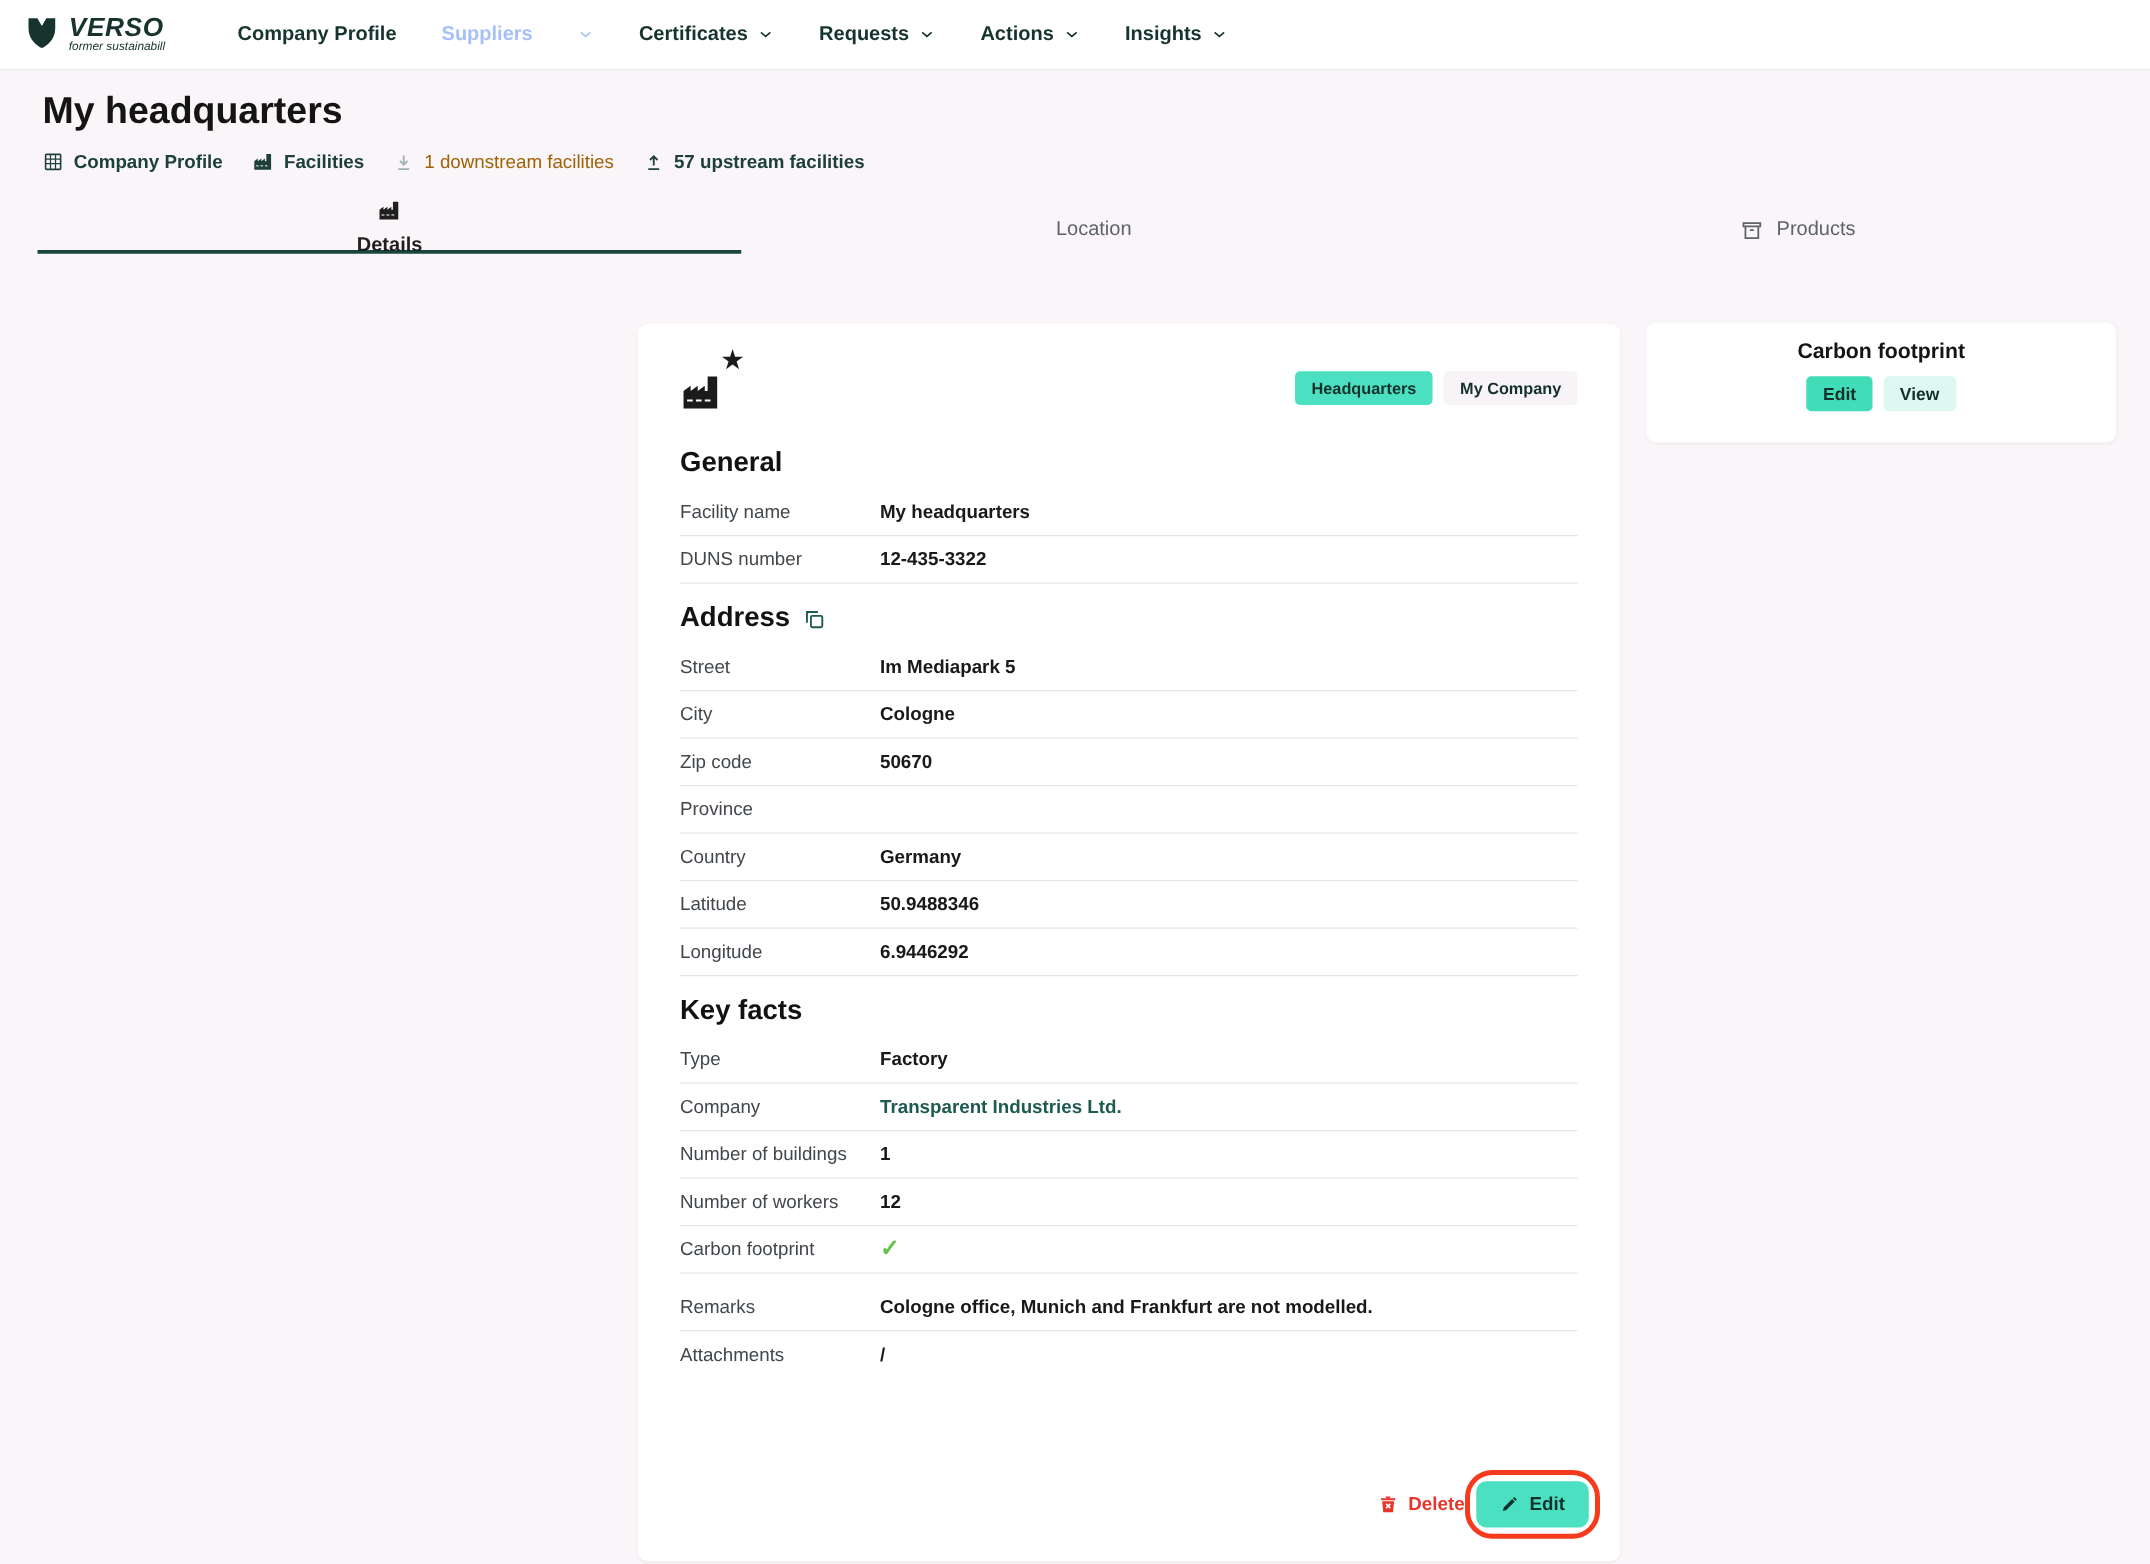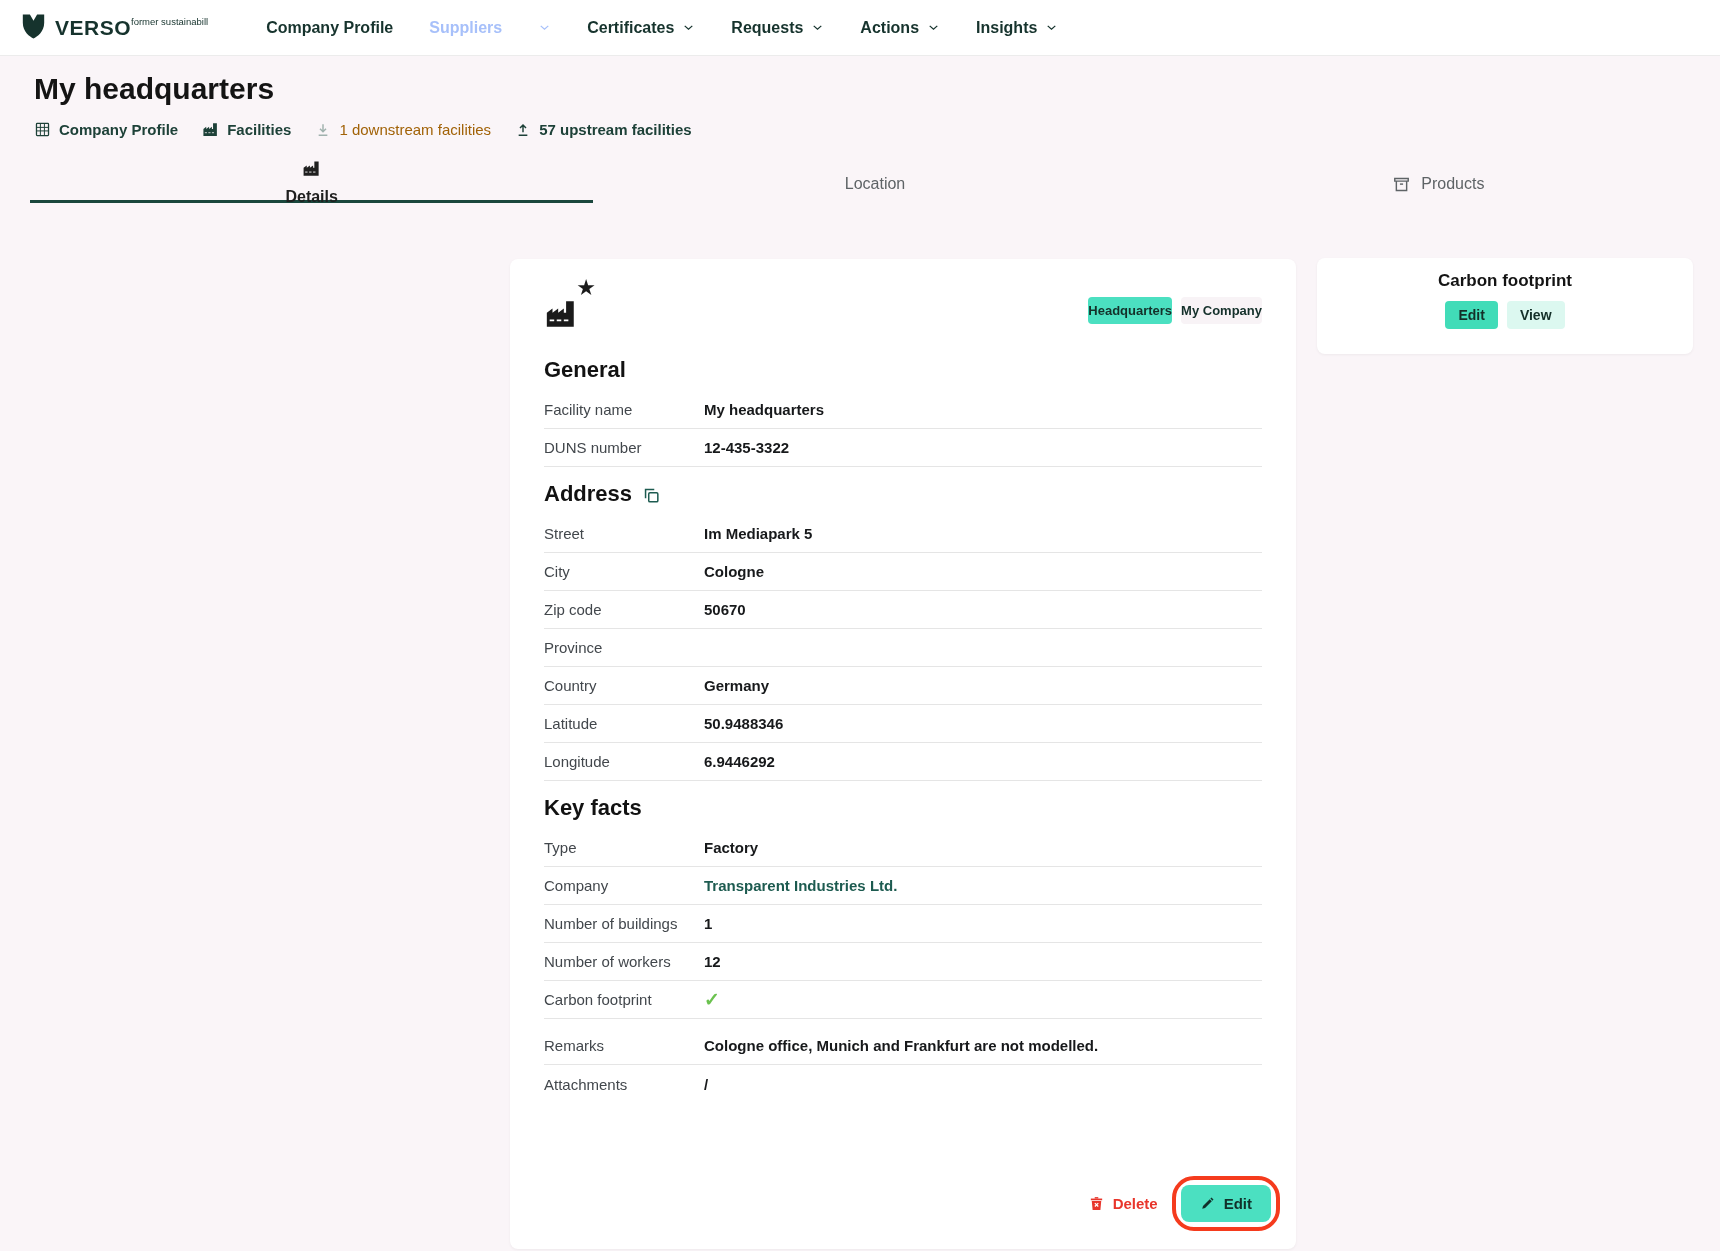--- a/index.html
+++ b/index.html
@@ -13,21 +13,21 @@
   }
   svg { display:block; }
 
   
   .header {
     position:absolute; top:0; left:0; right:0; height:56px;
     background:#ffffff; border-bottom:1px solid #ececec;
     display:flex; align-items:center; z-index:10;
   }
   .logo { margin-left:20px; display:flex; align-items:center; gap:8px; cursor:pointer; }
-  .logo-textwrap { display:flex; flex-direction:row; line-height:1; }
+  .logo-textwrap { display:flex; flex-direction:column; line-height:1;font-style:italic; }
   .logo-name { font-size:21px; font-weight:700; color:#16332d; letter-spacing:.5px; }
   .logo-sub { font-size:9.5px; color:#16332d; margin-top:0; }
   .nav { margin-left:58px; display:flex; align-items:center; gap:36px; }
   .nav-item {
     display:flex; align-items:center; gap:8px;
     font-size:16px; font-weight:700; color:#16332d; cursor:pointer; white-space:nowrap;
   }
   .nav-item.active { color:#a7c0fa;gap:36px; }
   .nav-item .chev { color:inherit; }
 
@@ -49,39 +49,39 @@
   .main-card {
     position:absolute; left:510px; top:259px; width:786px; height:990px;
     background:#ffffff; border-radius:8px; box-shadow:0 1px 3px rgba(0,0,0,.05);
   }
   .card-inner { padding:22px 34px 0 34px; }
   .card-top { display:flex; justify-content:space-between; align-items:flex-start; min-height:62px; }
   .facility-icon-wrap { position:relative; width:54px; height:54px; }
   .facility-icon-wrap .factory { position:absolute; left:0; bottom:4px; }
   .facility-icon-wrap .star { position:absolute; right:2px; top:-4px; font-size:22px; color:#1b1b1b; line-height:1; }
   .badges { display:flex; gap:9px; margin-top:16px; }
-  .badge { font-size:13px; font-weight:700; color:#14302a; padding:6px 0; border-radius:4px; cursor:pointer; white-space:nowrap; }
+  .badge { font-size:13px; font-weight:700; color:#14302a; padding:6px 13px; border-radius:4px; cursor:pointer; white-space:nowrap; }
   .badge.teal  { background:#4be0c1; }
   .badge.light { background:#f8f3f6; }
 
   .section-title {
     display:flex; align-items:center; gap:10px;
     font-size:22px; font-weight:700; color:#121212; margin:14px 0 8px 0;
   }
   .copy-btn { cursor:pointer; margin-top:3px; }
 
   .row { display:flex; align-items:center; min-height:38px; border-bottom:1px solid #e5e5e5; font-size:15px; }
   .row.last { border-bottom:none; }
   .row.spaced { margin-top:8px; }
   .row-label { width:160px; flex-shrink:0; color:#42474c; }
   .row-value { font-weight:700; color:#17191b; }
   .row-value.link { color:#1d5b50; cursor:pointer; }
   .check-glyph { color:#6bc24f; font-size:19px; font-weight:700; line-height:1; }
 
-  .actions { position:absolute; right:16px; bottom:18px; display:flex; align-items:center; gap:14px; }
+  .actions { position:absolute; right:16px; bottom:18px; display:flex; align-items:center; }
   .delete-btn { display:flex; align-items:center; gap:8px; color:#e8352b; font-size:15px; font-weight:700; cursor:pointer; background:none; border:none; font-family:inherit; }
   .edit-ring { border:4px solid #f53b1d; border-radius:22px; padding:5px; }
   .edit-btn {
     display:flex; align-items:center; gap:9px;
     background:#4be0c1; border:none; border-radius:8px; padding:10px 19px;
     font-size:15px; font-weight:700; color:#11312b; cursor:pointer; font-family:inherit;
   }
 
   
   .carbon-card {

